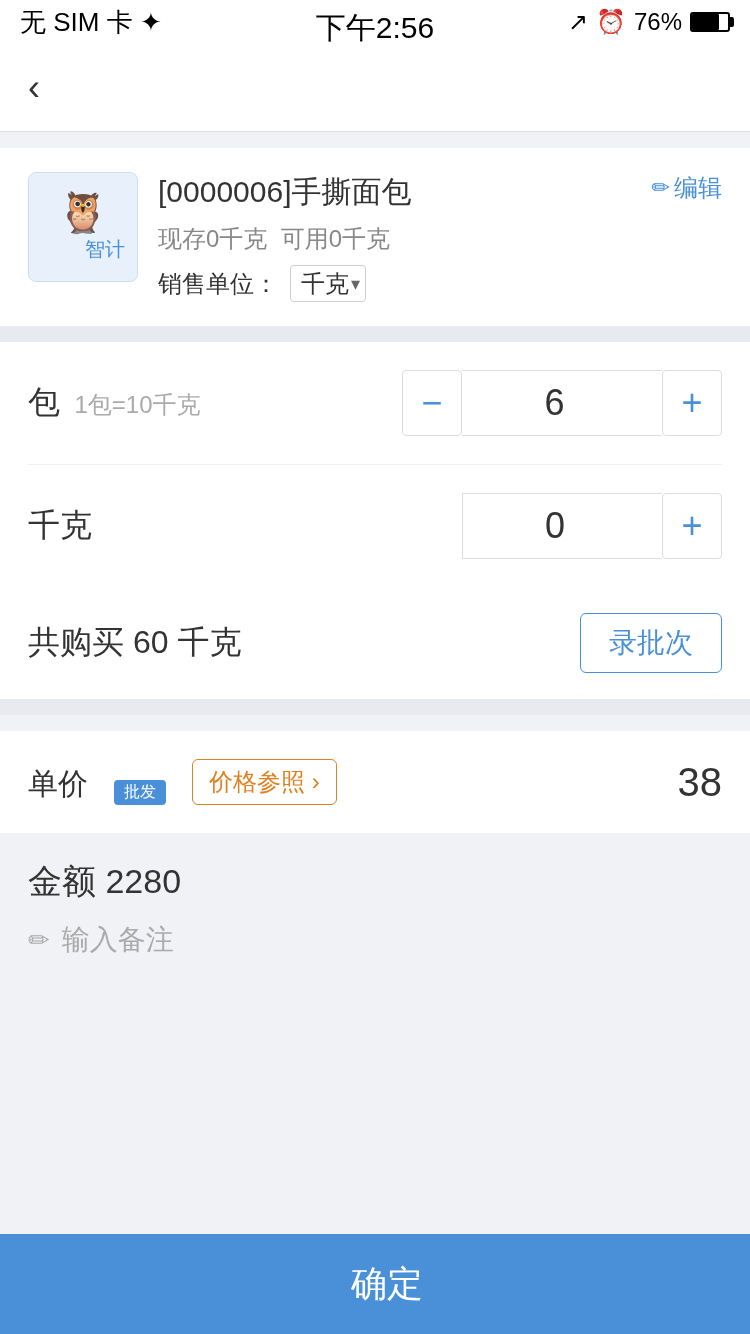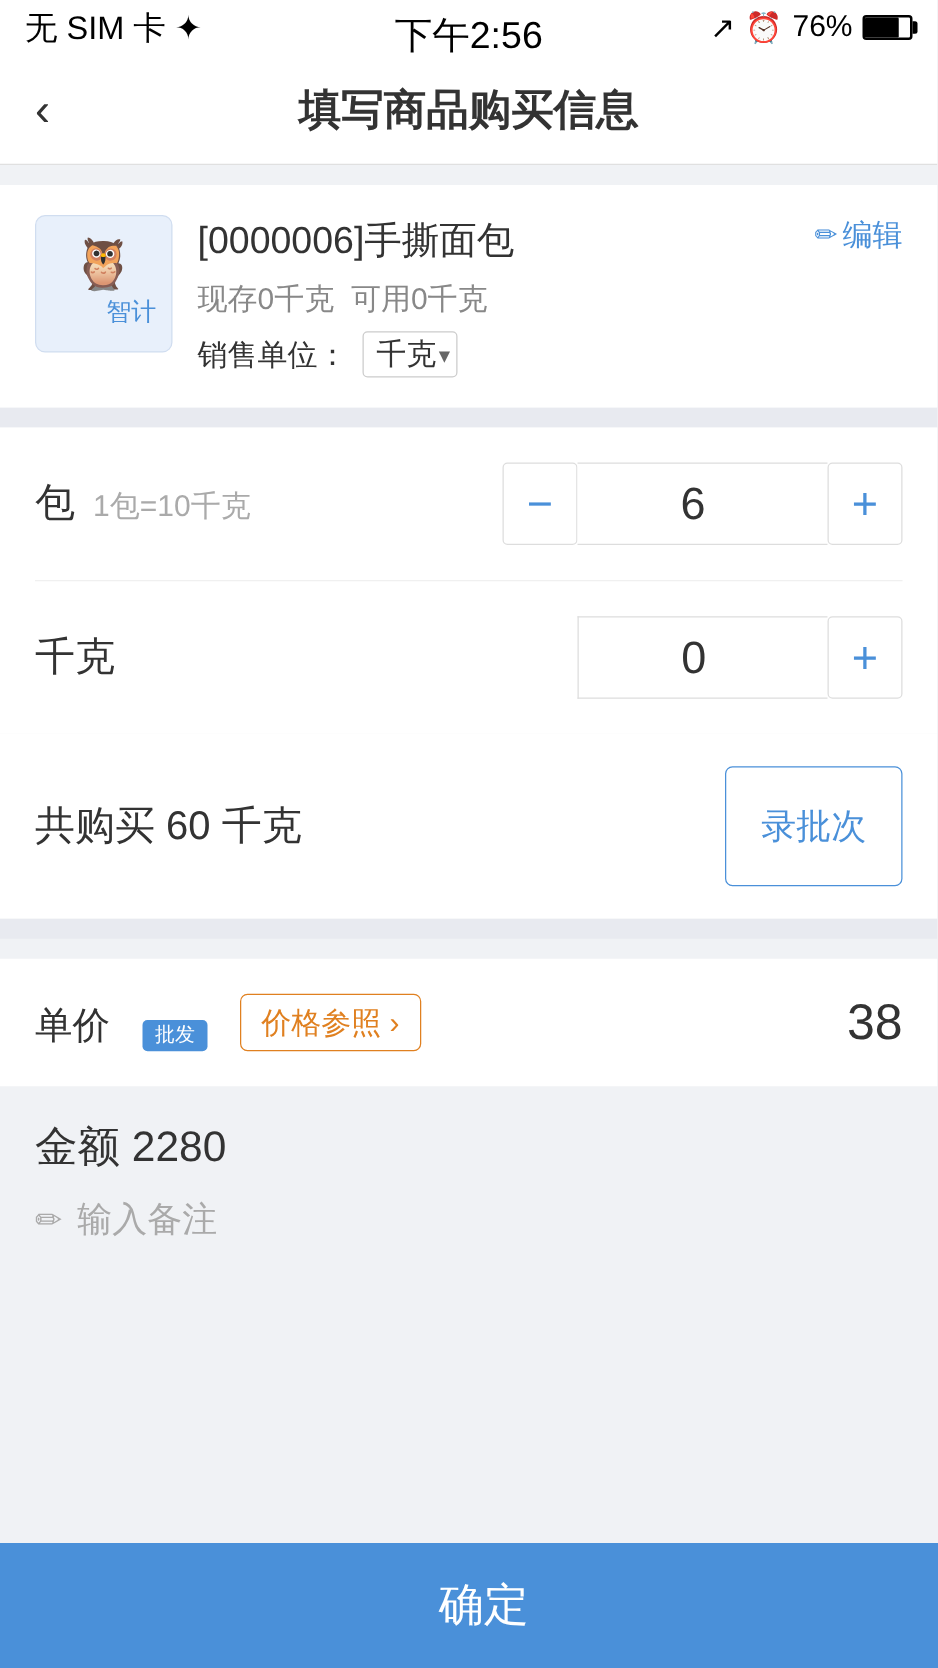--- a/index.html
+++ b/index.html
@@ -259,21 +259,21 @@
       align-items: center;
       justify-content: space-between;
     }
     .total-text {
       font-size: 32px;
       color: #333;
     }
     .batch-btn {
       border: 1px solid #4a90d9;
       border-radius: 6px;
-      padding: 28px 28px;
+      padding: 10px 28px;
       font-size: 28px;
       color: #4a90d9;
       background: #fff;
       cursor: pointer;
     }
 
     
     .price-section {
       background: #fff;
       margin-top: 16px;
@@ -375,21 +375,20 @@
     <span>⏰</span>
     <span>76%</span>
     <span class="battery-icon">
       <div class="battery-fill"></div>
     </span>
   </div>
 </div>
 
 <div class="nav-bar">
   <span class="nav-back">‹</span>
-  <span class="nav-title">填写商品购买信息</span>
 </div>
 
 <div class="product-card">
   <div class="product-thumb">
     <span class="owl-icon">🦉</span>
     <span class="thumb-label">智计</span>
   </div>
   <div class="product-info">
     <div class="product-name">
       <span>[0000006]</span><span>手撕面包</span>

